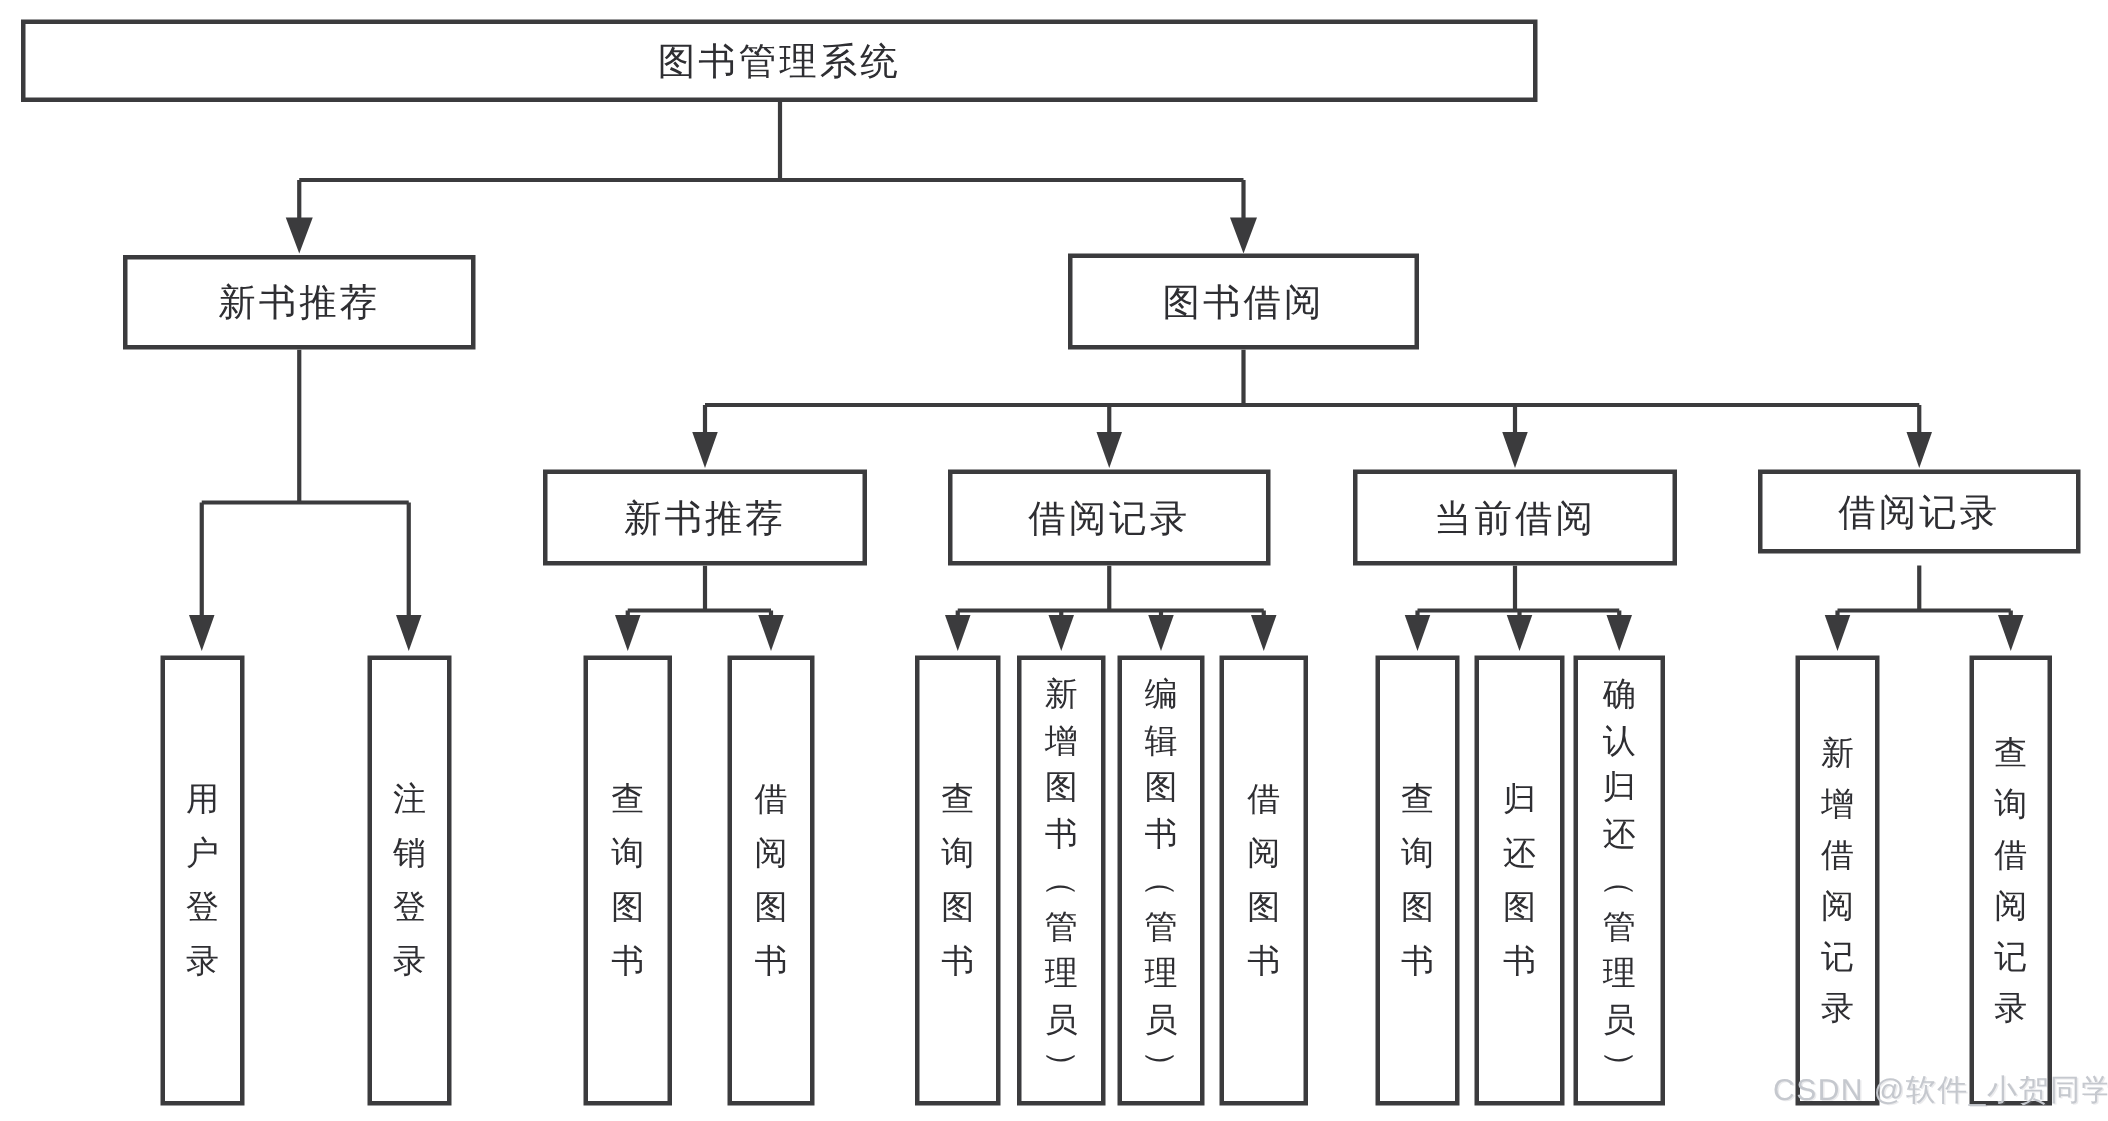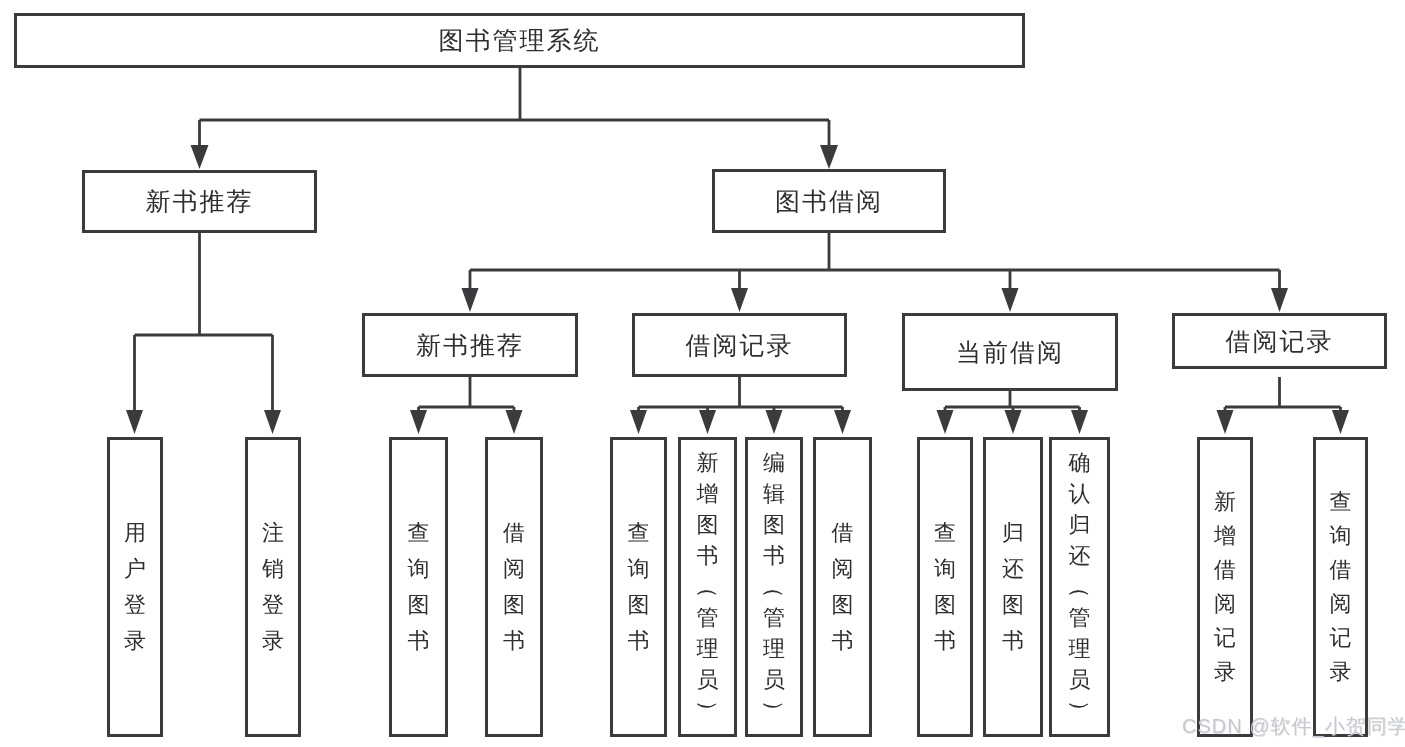--- a/index.html
+++ b/index.html
@@ -93,21 +93,21 @@
     </g>
   </svg>
 
   <div class="box hbox" style="left:14px;top:13px;width:1011px;height:55px">图书管理系统</div>
 
   <div class="box hbox" style="left:82px;top:170px;width:235px;height:63px">新书推荐</div>
   <div class="box hbox" style="left:712px;top:169px;width:234px;height:64px">图书借阅</div>
 
   <div class="box hbox" style="left:362px;top:313px;width:216px;height:64px">新书推荐</div>
   <div class="box hbox" style="left:632px;top:313px;width:215px;height:64px">借阅记录</div>
-  <div class="box hbox" style="left:902px;top:313px;width:216px;height:78px">当前借阅</div>
+  <div class="box hbox" style="left:902px;top:313px;width:216px;height:64px">当前借阅</div>
   <div class="box hbox" style="left:1172px;top:313px;width:215px;height:56px">借阅记录</div>
 
   <div class="box vbox" style="left: 107px; top: 437px; width: 56px; height: 300px; gap: 14px;">
       <span class="vchar">用</span>
       <span class="vchar">户</span>
       <span class="vchar">登</span>
       <span class="vchar">录</span>
     </div>
   <div class="box vbox" style="left: 245px; top: 437px; width: 56px; height: 300px; gap: 14px;">
       <span class="vchar">注</span>

